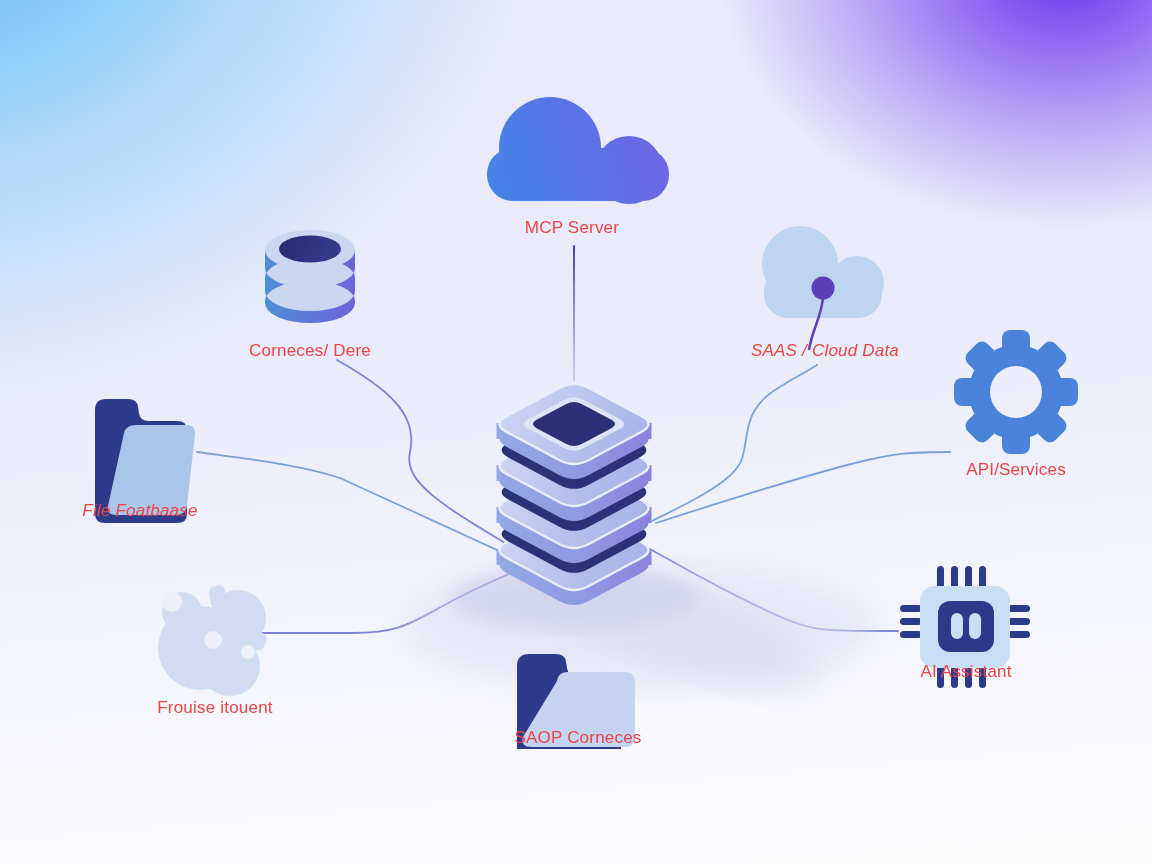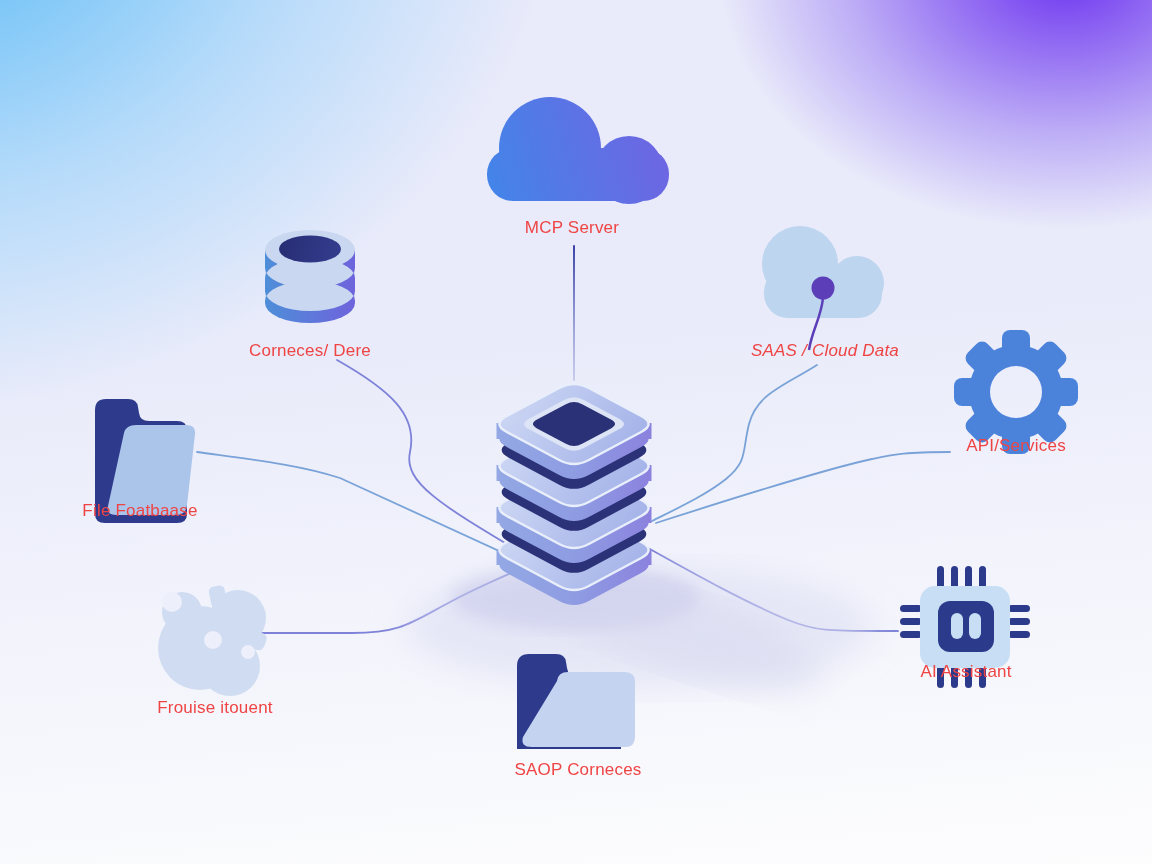--- a/index.html
+++ b/index.html
@@ -184,17 +184,17 @@
     <rect x="920" y="586" width="90" height="82" rx="15" fill="#c7def5"></rect>
     <rect x="938" y="601" width="56" height="51" rx="12" fill="#2c3a8c"></rect>
     <rect x="951" y="613" width="12" height="26" rx="6" fill="#c7def5"></rect>
     <rect x="969" y="613" width="12" height="26" rx="6" fill="#c7def5"></rect>
   </g>
 </svg>
 
 <div class="lbl" style="left:572px;top:218px;">MCP Server</div>
 <div class="lbl" style="left:310px;top:341px;">Corneces/ Dere</div>
 <div class="lbl" style="left:825px;top:341px;font-style:italic;">SAAS / Cloud Data</div>
-<div class="lbl" style="left:1016px;top:436px;">API/Services</div>
-<div class="lbl" style="left:140px;top:501px;">File Foatbaase</div>
+<div class="lbl" style="left:1016px;top:460px;">API/Services</div>
+<div class="lbl" style="left:140px;top:501px;font-style:italic;">File Foatbaase</div>
 <div class="lbl" style="left:215px;top:698px;">Frouise itouent</div>
-<div class="lbl" style="left:578px;top:760px;text-align:center;">SAOP Corneces</div>
+<div class="lbl" style="left:578px;top:728px;text-align:center;">SAOP Corneces</div>
 <div class="lbl" style="left:966px;top:662px;">AI Assistant</div>
 
 </body></html>

